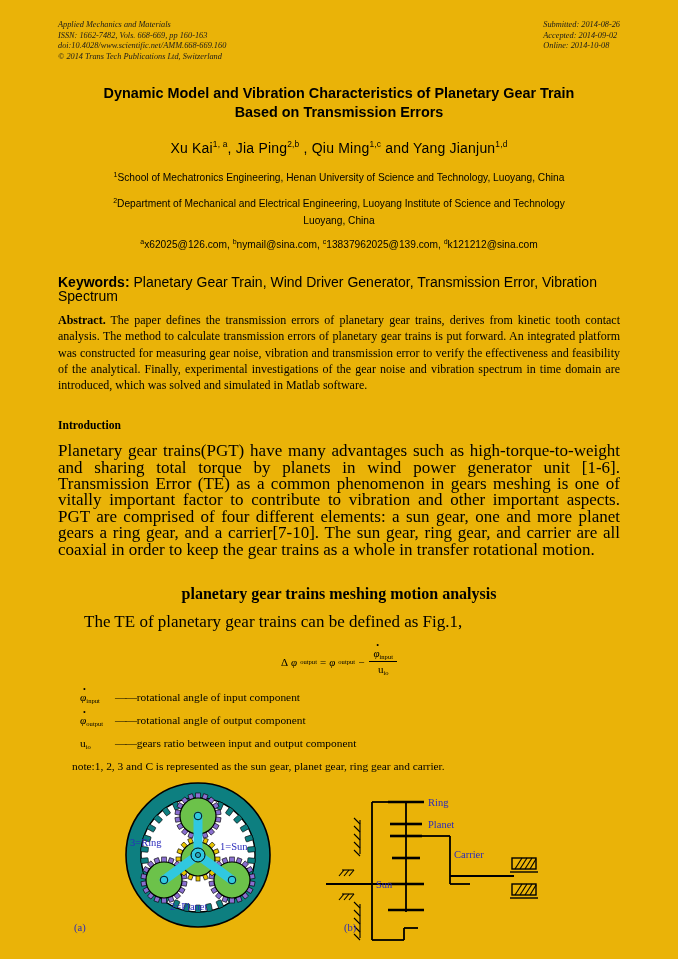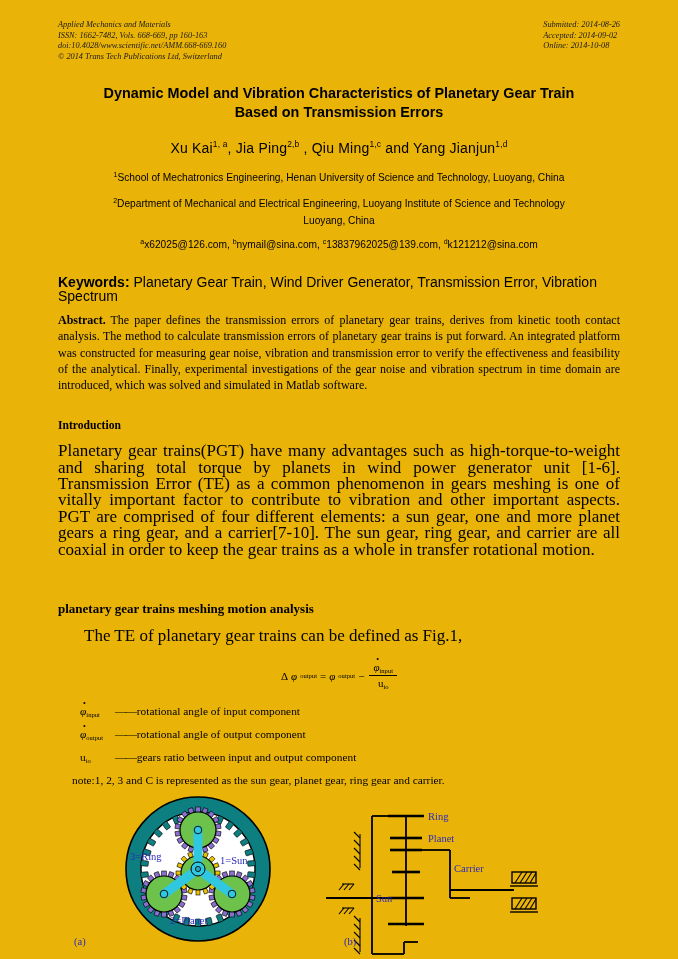--- a/index.html
+++ b/index.html
@@ -90,21 +90,21 @@
   }
   .abstract b { font-weight: bold; }
   
   h2.sec {
     font-family: "Liberation Serif", serif;
     font-weight: bold;
     font-size: 11.6px;
     color: #000;
     margin: 26px 0 0 0;
   }
-  h2.sec.sub { font-size: 13px; margin-top: 43px; }
+  h2.sec.sub { font-size: 16px; margin-top: 27px; text-align: center; }
   p.body {
     font-family: "Liberation Serif", serif;
     font-size: 17px;
     line-height: 16.4px;
     text-align: justify;
     color: #000;
     margin: 11px 0 0 0;
   }
   p.indent {
     text-indent: 26px;

